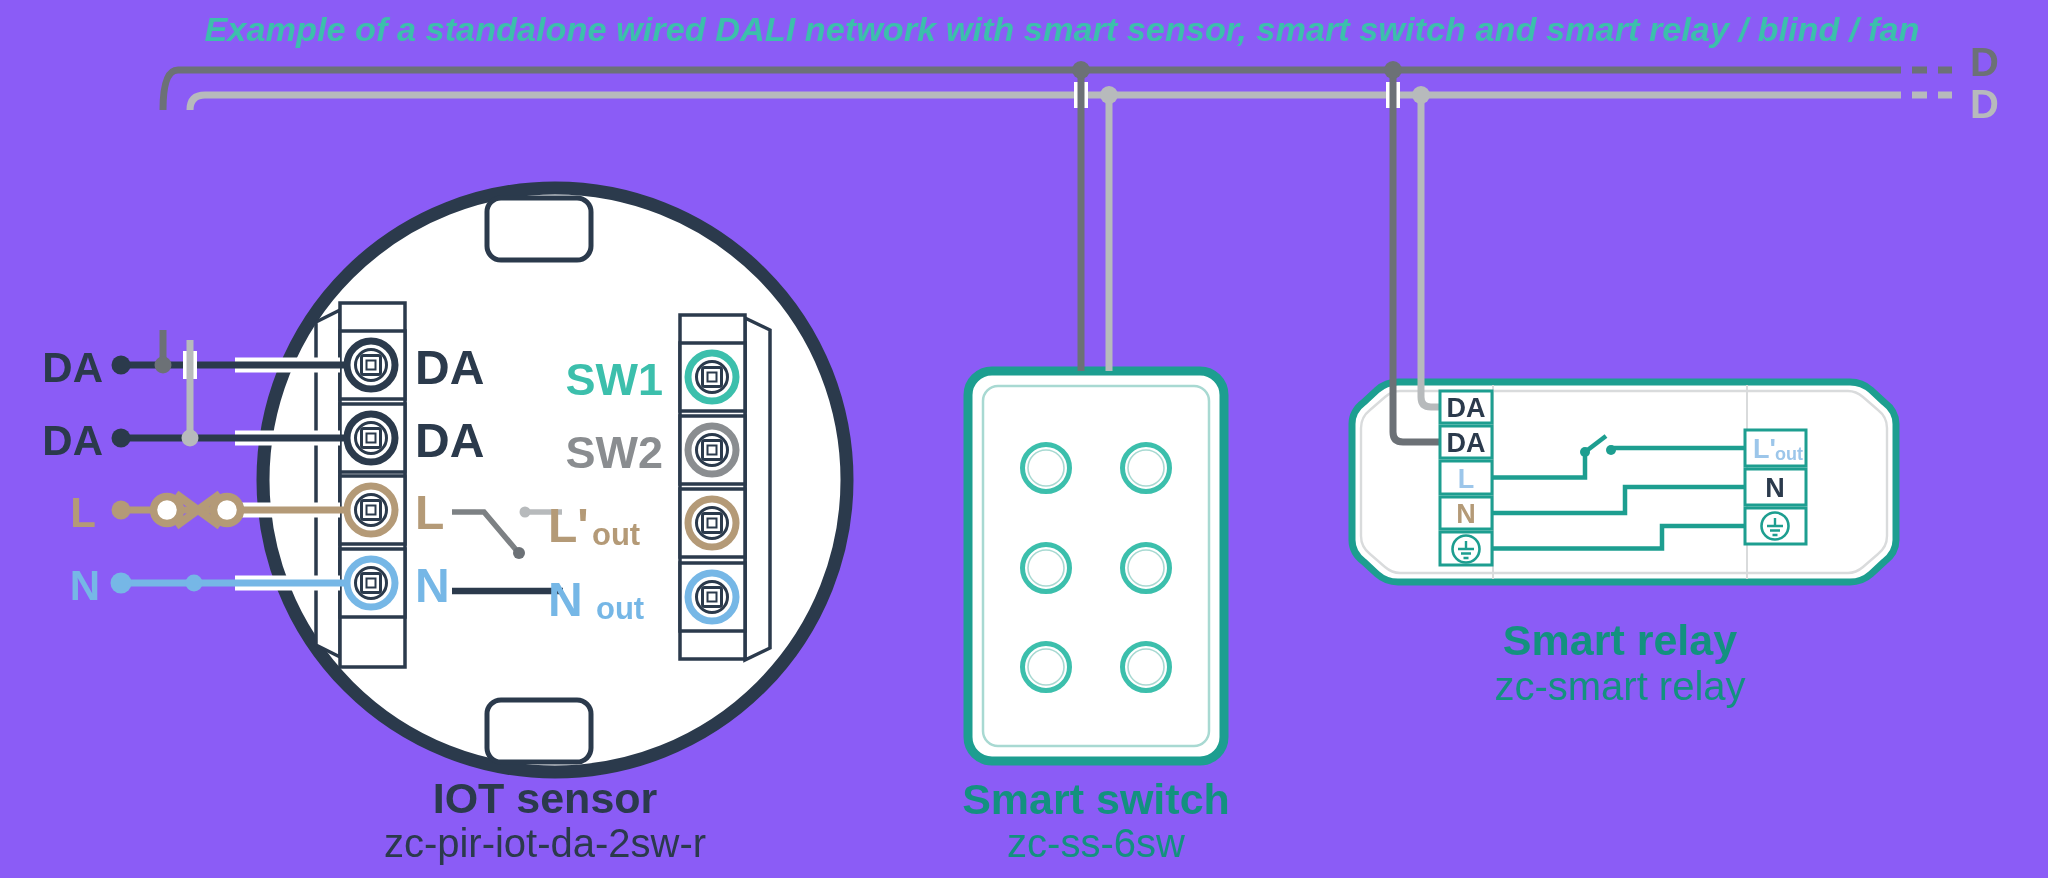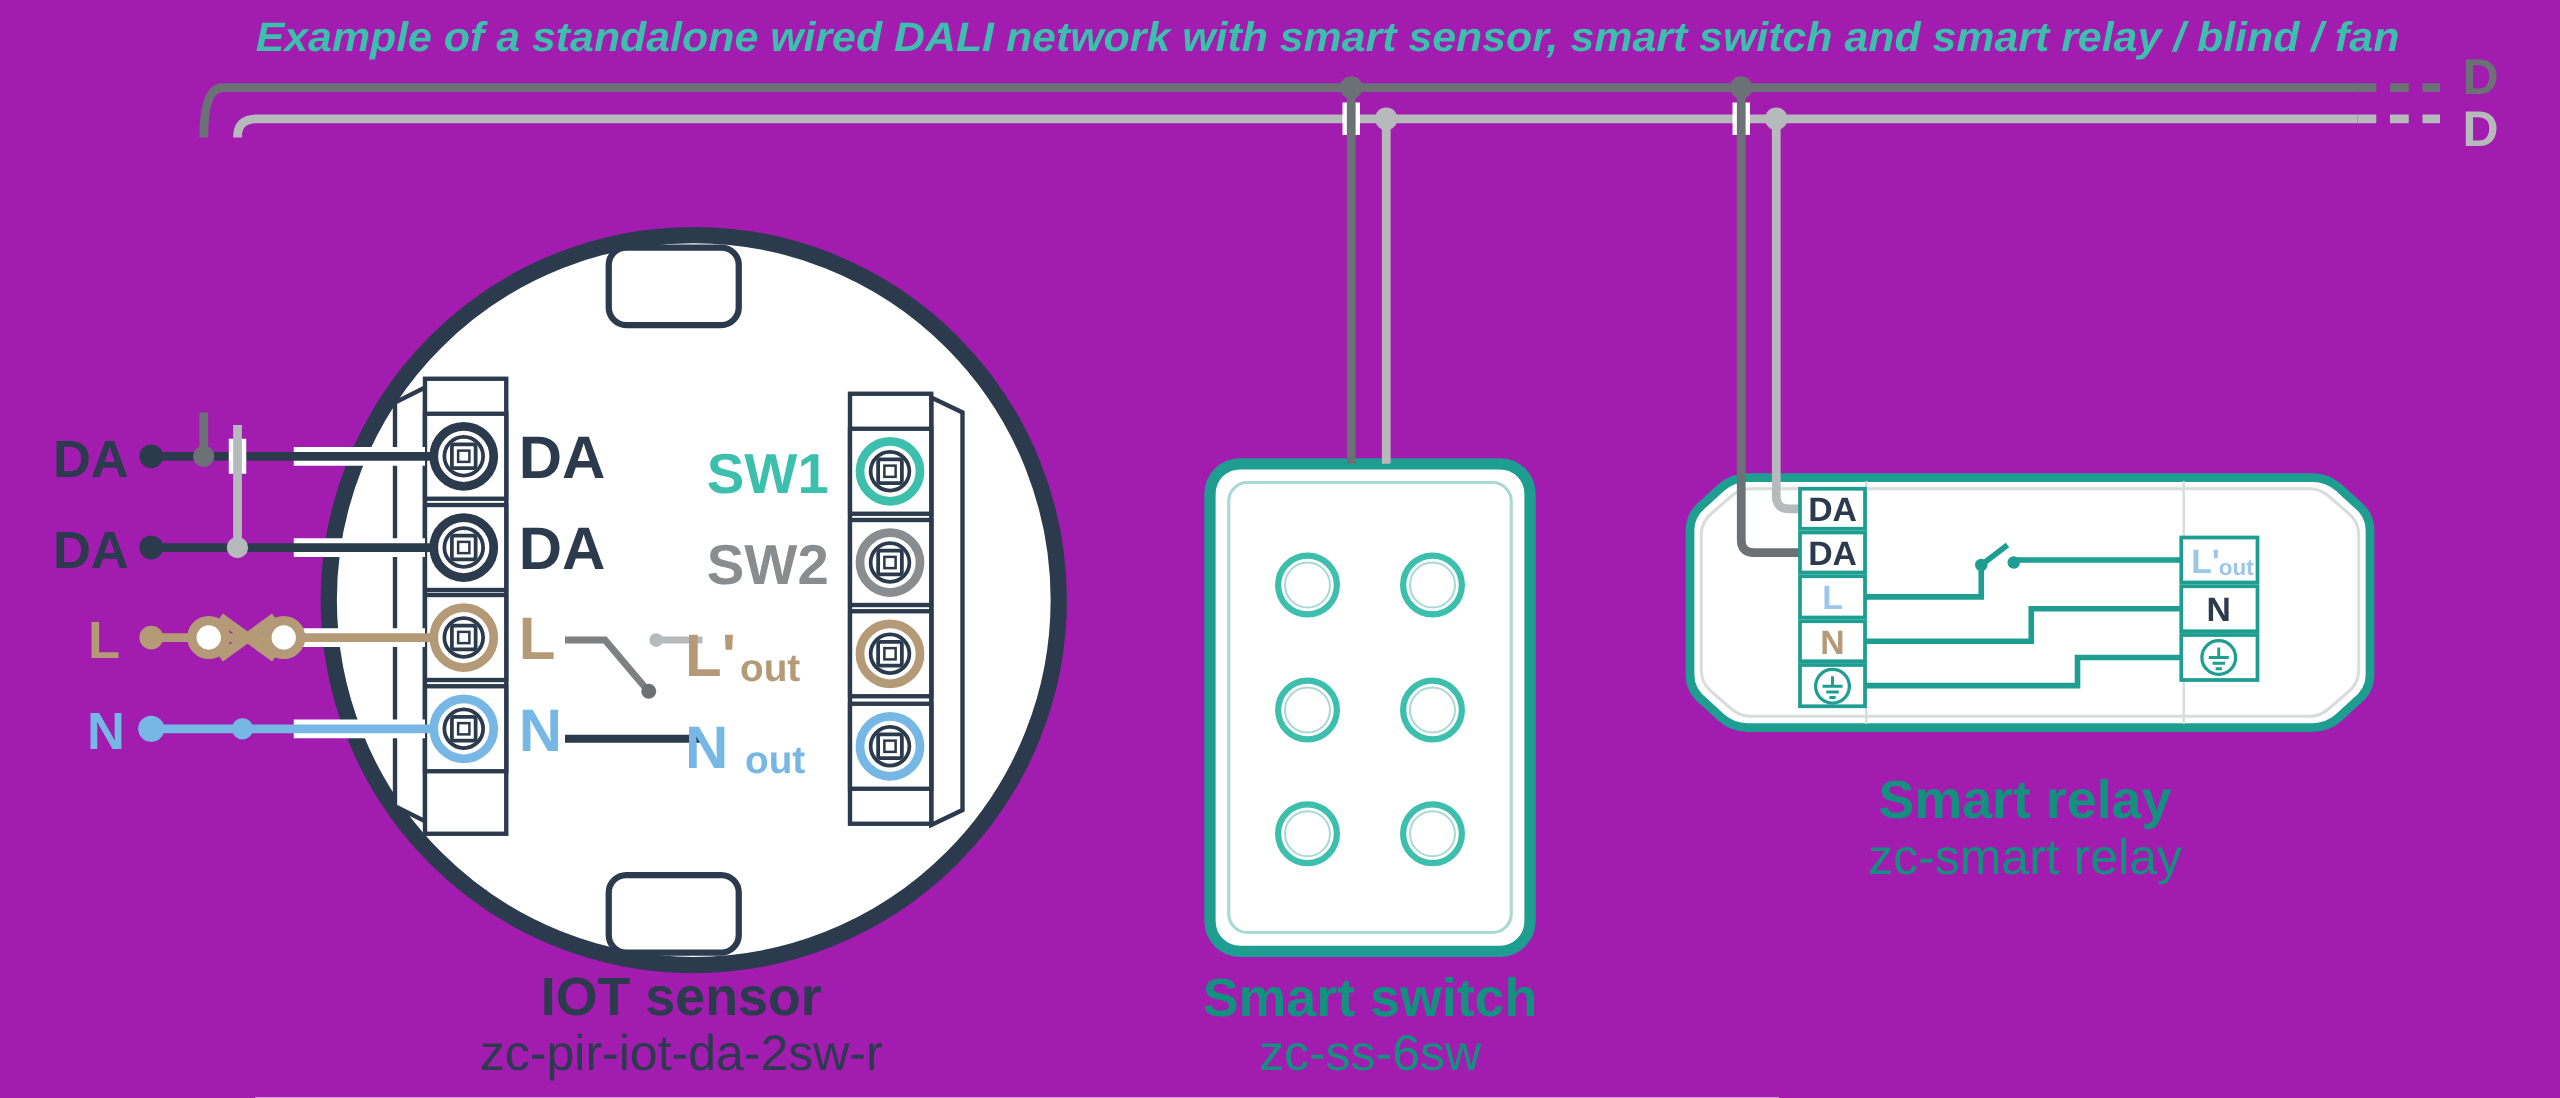--- a/index.html
+++ b/index.html
@@ -2,21 +2,21 @@
 <html style="--navy: #2b3a4c; --teal_bright: #3cbfac; --teal_deep: #13917f; --teal_border: #1d9e90; --teal_inner: #a8d9d2; --tan: #b49a77; --blue: #76b7e6; --blue_light: #9cc6ea; --gray_dark: #6c7176; --gray_light: #b7babc; --gray_mid: #7d8184; --gray_inner: #d9dbdc; --sw2_gray: #8a8d90;"><head>
 <meta charset="utf-8">
 <style>
   :root{
     --navy:#2b3a4c; --teal_bright:#3cbfac; --teal_deep:#13917f; --teal_border:#1d9e90;
     --teal_inner:#a8d9d2; --tan:#b49a77; --blue:#76b7e6; --blue_light:#9cc6ea;
     --gray_dark:#6c7176; --gray_light:#b7babc; --gray_mid:#7d8184; --gray_inner:#d9dbdc;
     --sw2_gray:#8a8d90;
   }
   html,body{margin:0;padding:0;background:#ffffff;}
-  .stage{width:2048px;height:878px;position:relative;background:#a21caf;
+  .stage{width:2048px;height:878px;position:relative;background:#8b5cf6;
          font-family:"Liberation Sans", sans-serif;}
   svg text{font-family:"Liberation Sans", sans-serif;}
   .t-title{font-size:33px;font-weight:bold;font-style:italic;fill:var(--teal_bright);}
   .t-dlabel{font-size:40px;font-weight:bold;}
   .t-stub{font-size:42px;font-weight:bold;}
   .t-cell{font-size:48px;font-weight:bold;}
   .t-sw{font-size:45px;font-weight:bold;}
   .t-sub{font-size:31px;font-weight:bold;}
   .t-relaycell{font-size:27px;font-weight:bold;}
   .t-relaysub{font-size:18px;font-weight:bold;}

